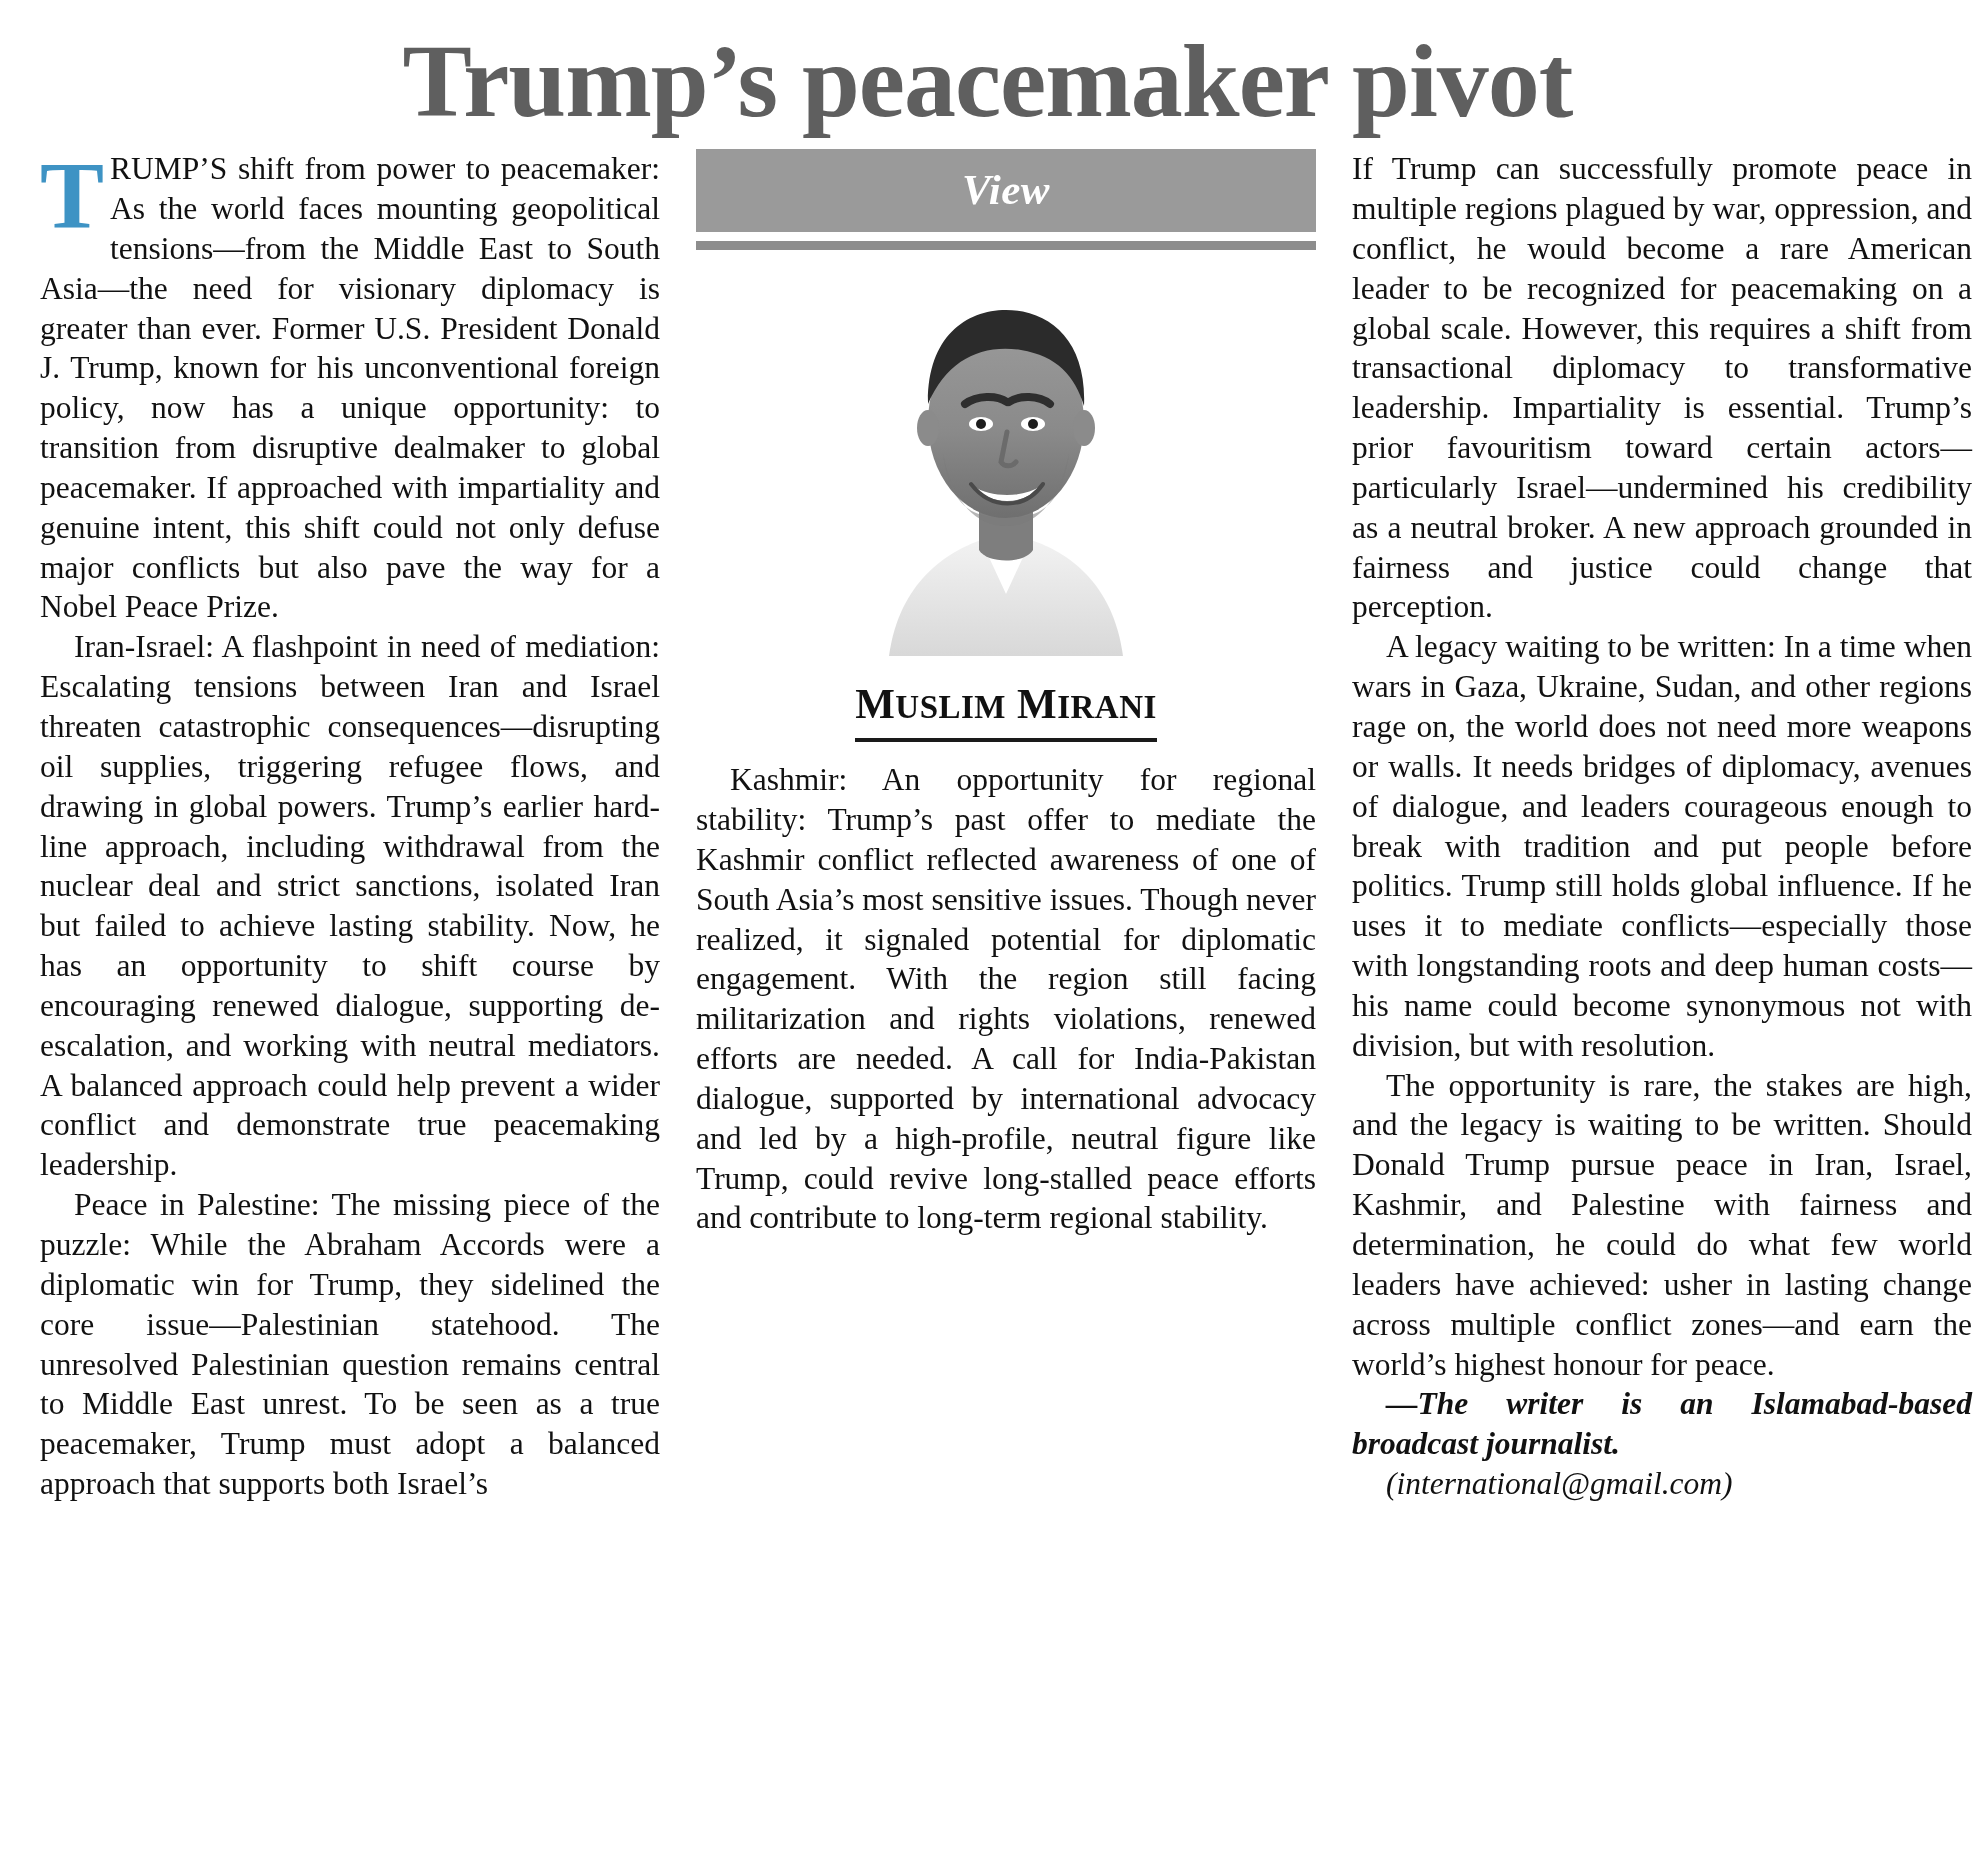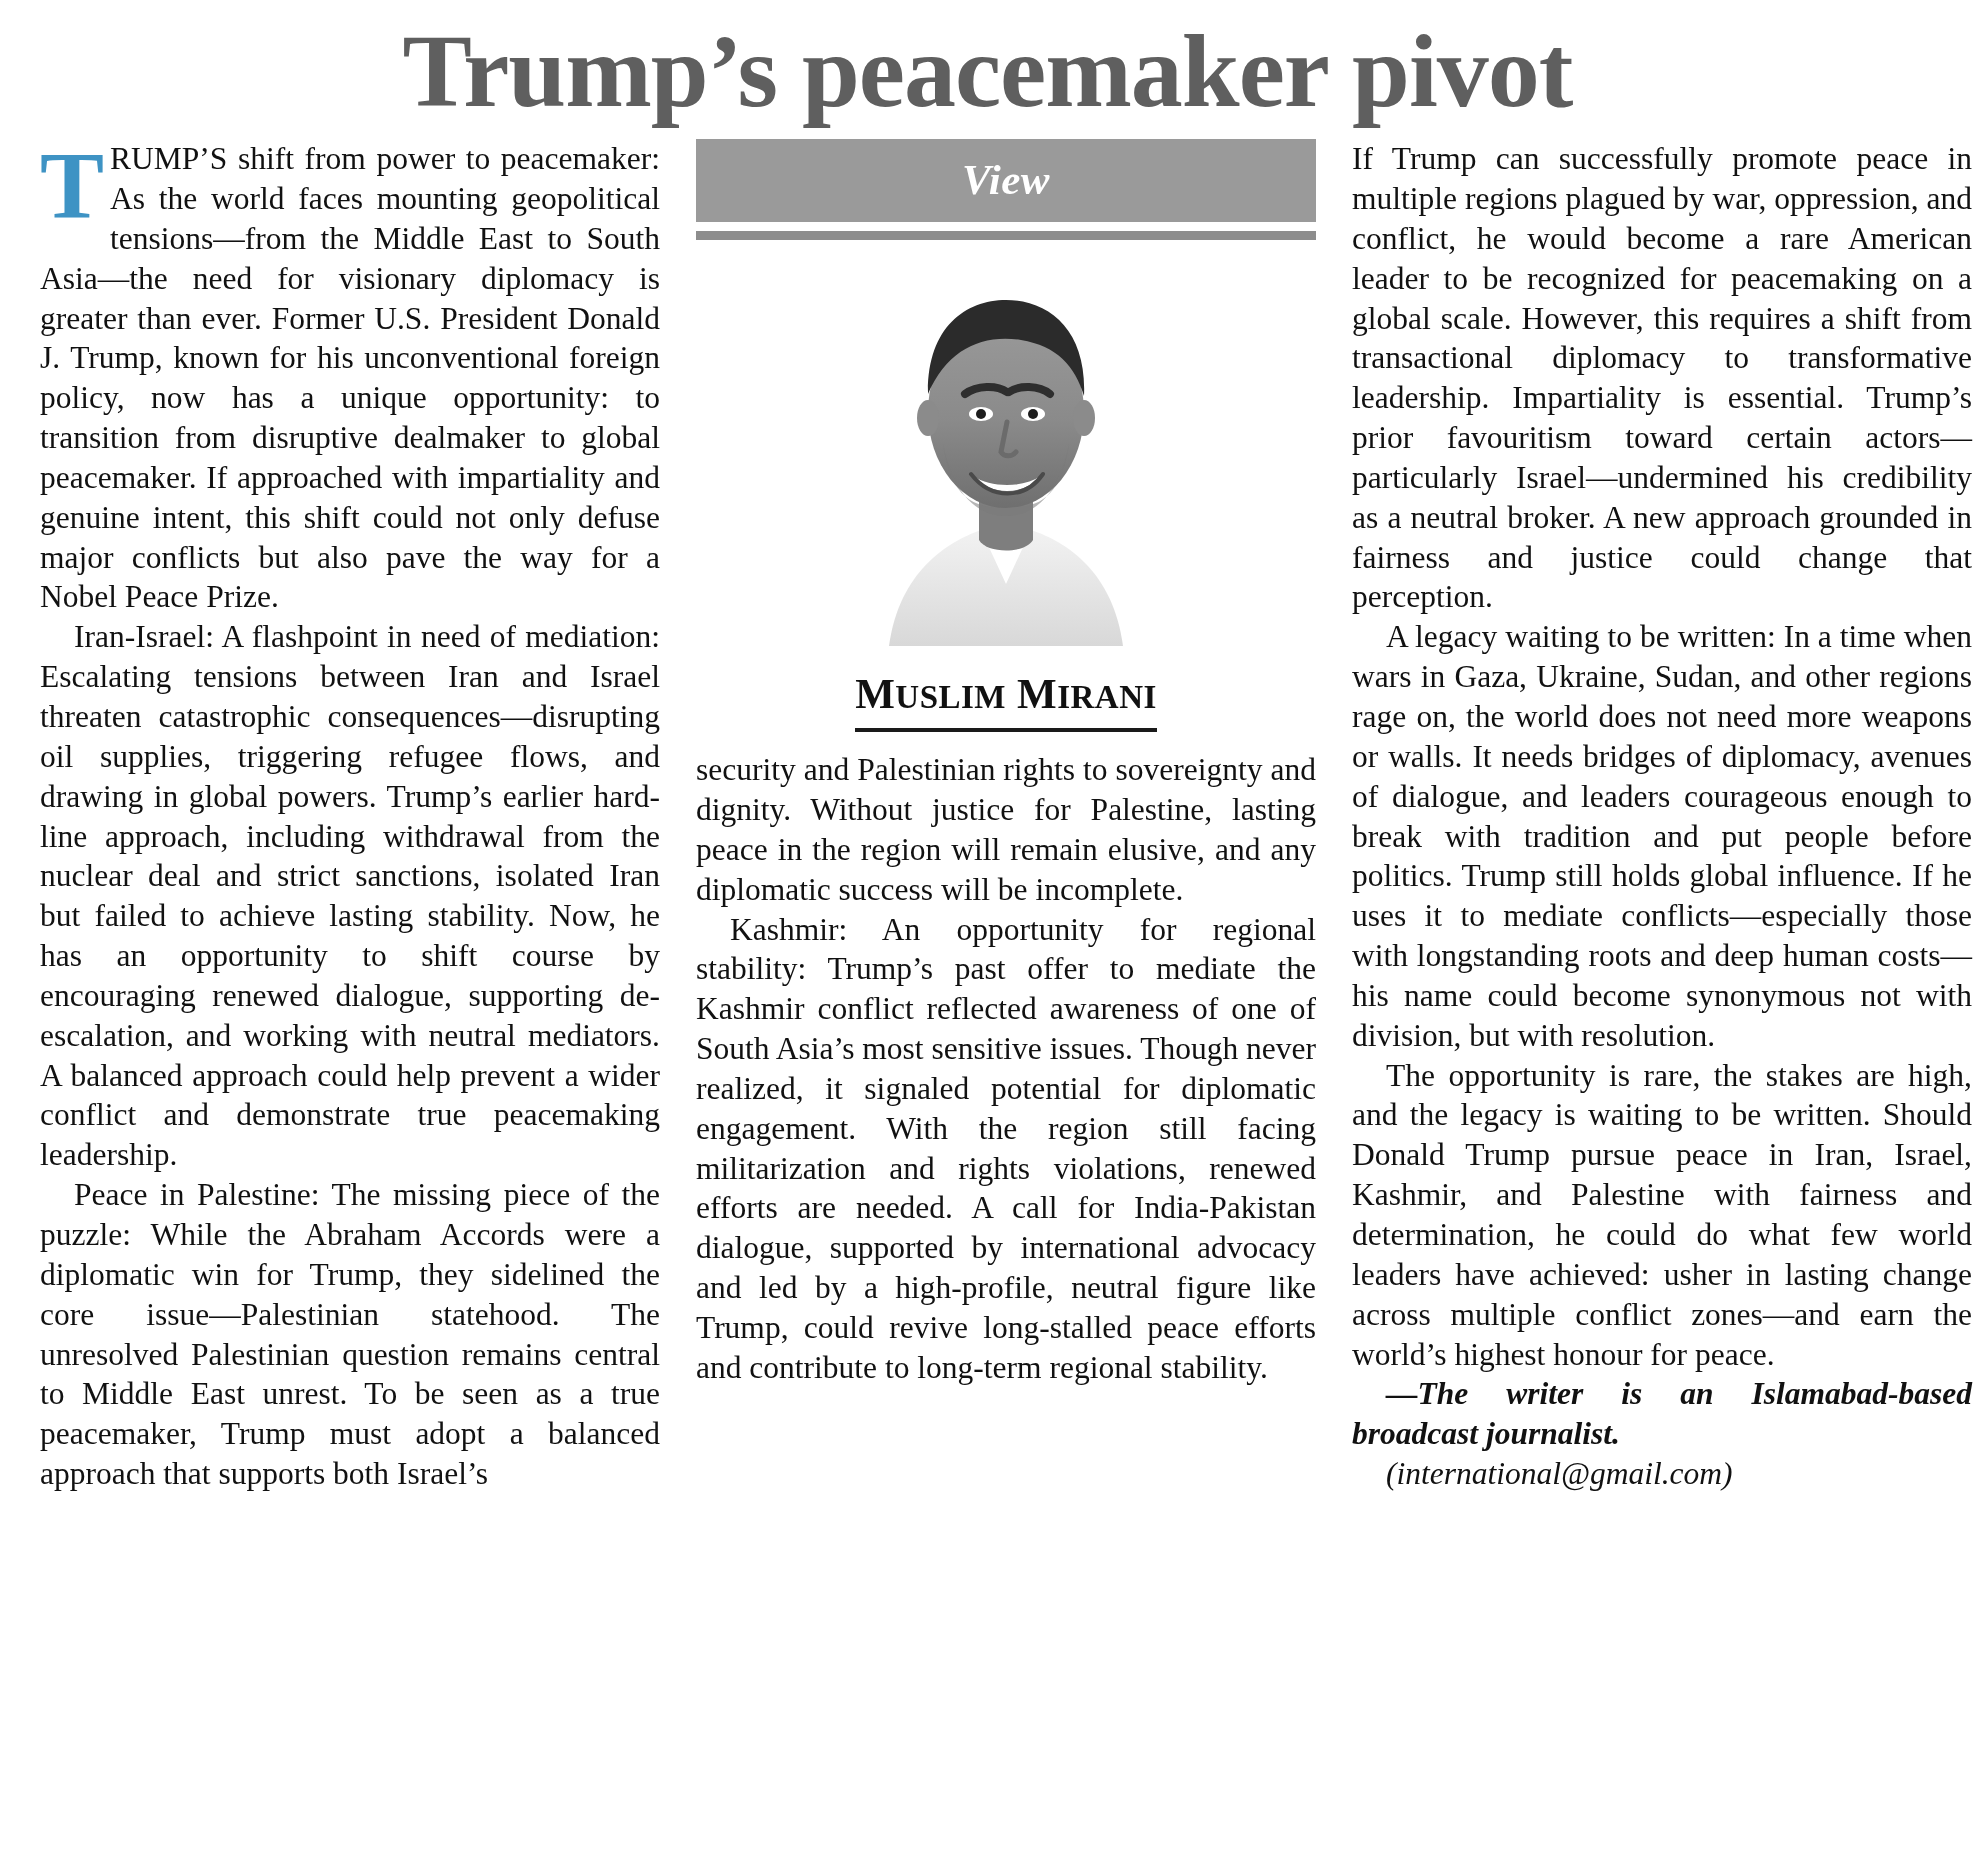--- a/index.html
+++ b/index.html
@@ -12,21 +12,21 @@
     height: 1860px;
     font-family: "Liberation Serif", serif;
     color: #111111;
     overflow: hidden;
   }
   .page {
     position: relative;
     width: 1975px;
     height: 1860px;
     box-sizing: border-box;
-    padding: 8px 30px 0 30px;
+    padding: 18px 30px 0 30px;
   }
   .headline {
     font-family: "Liberation Serif", serif;
     font-weight: bold;
     font-size: 104px;
     line-height: 1.05;
     text-align: center;
     color: #5f5f5f;
     letter-spacing: -1px;
     margin: 8px 0 14px 0;
@@ -195,21 +195,20 @@
         </div>
       </div>
 
       <div class="byline-row">
         <div class="byline">
           <span>M</span><span class="small">USLIM</span>
           <span>M</span><span class="small">IRANI</span>
         </div>
       </div>
 
-      <p class="first">security and Palestinian rights to sovereignty and dignity. Without justice for Palestine, lasting peace in the region will remain elusive, and any diplomatic success will be incomplete.</p>
       <p>Kashmir: An opportunity for regional stability: Trump’s past offer to mediate the Kashmir conflict reflected awareness of one of South Asia’s most sensitive issues. Though never realized, it signaled potential for diplomatic engagement. With the region still facing militarization and rights violations, renewed efforts are needed. A call for India-Pakistan dialogue, supported by international advocacy and led by a high-profile, neutral figure like Trump, could revive long-stalled peace efforts and contribute to long-term regional stability.</p>
     </div>
 
     <div class="col">
       <p class="first">If Trump can successfully promote peace in multiple regions plagued by war, oppression, and conflict, he would become a rare American leader to be recognized for peacemaking on a global scale. However, this requires a shift from transactional diplomacy to transformative leadership. Impartiality is essential. Trump’s prior favouritism toward certain actors—particularly Israel—undermined his credibility as a neutral broker. A new approach grounded in fairness and justice could change that perception.</p>
       <p>A legacy waiting to be written: In a time when wars in Gaza, Ukraine, Sudan, and other regions rage on, the world does not need more weapons or walls. It needs bridges of diplomacy, avenues of dialogue, and leaders courageous enough to break with tradition and put people before politics. Trump still holds global influence. If he uses it to mediate conflicts—especially those with longstanding roots and deep human costs—his name could become synonymous not with division, but with resolution.</p>
       <p>The opportunity is rare, the stakes are high, and the legacy is waiting to be written. Should Donald Trump pursue peace in Iran, Israel, Kashmir, and Palestine with fairness and determination, he could do what few world leaders have achieved: usher in lasting change across multiple conflict zones—and earn the world’s highest honour for peace.</p>
       <p class="writer-note">—The writer is an Islamabad-based broadcast journalist.</p>
       <p class="email-note">(international@gmail.com)</p>
     </div>

